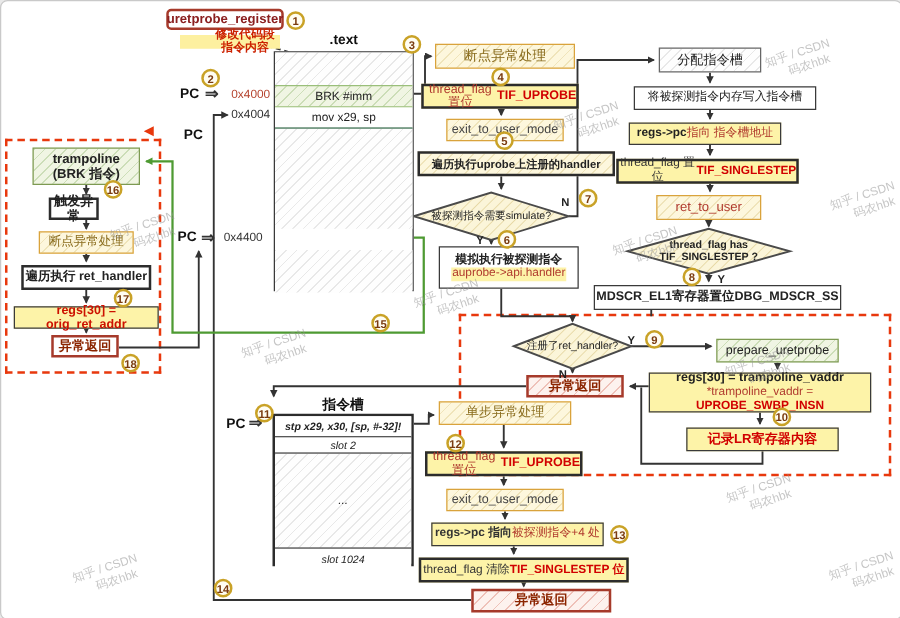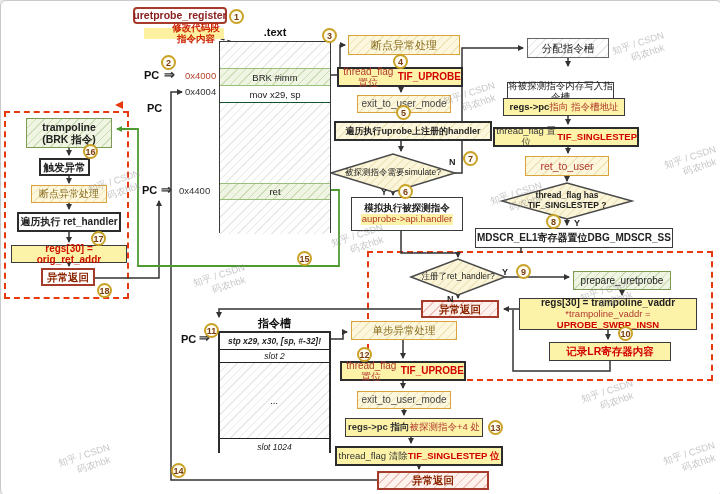--- a/index.html
+++ b/index.html
@@ -121,40 +121,37 @@
   </div>
   <div class="abs b-black" style="left:218px;top:40px;width:112px;height:192px;z-index:3;background:#fff;">
     <div class="mrow hatch" style="top:0;height:26px;"></div>
     <div class="mrow hatch-g" style="top:26px;height:18px;border-top:1px solid #9abf7a;border-bottom:1px solid #9abf7a;">
       <span>BRK #imm</span>
     </div>
     <div class="mrow" style="top:44px;height:17px;border-bottom:1px solid #14532d;background:#fff;">
       <span>mov x29, sp</span>
     </div>
     <div class="mrow hatch" style="top:61px;height:80px;"></div>
-    <div class="mrow hatch-g" style="top:141px;height:17px;border-top:1px solid #9abf7a;border-bottom:1px solid #9abf7a;">
-      <span>ret</span>
-    </div>
     <div class="mrow hatch" style="top:158px;height:34px;"></div>
   </div>
 
   <div class="pc" style="left:143px;top:68px;"><span>PC</span></div>
   <div class="darr" style="left:163px;top:67px;"><span>⇒</span></div>
   <div class="addr" style="left:184px;top:69px;color:#b5442f;"><span>0x4000</span></div>
   <div class="addr" style="left:184px;top:85px;"><span>0x4004</span></div>
   <div class="pc" style="left:146px;top:101px;"><span>PC</span></div>
   <div class="pc" style="left:141px;top:183px;"><span>PC</span></div>
   <div class="darr" style="left:160px;top:182px;"><span>⇒</span></div>
   <div class="addr" style="left:178px;top:184px;"><span>0x4400</span></div>
 
   <div class="node b-green hatch-g bold" style="left:25px;top:117px;width:86px;height:30px;font-size:10.5px;">
     <span>trampoline</span>
     <span>(BRK 指令)</span>
   </div>
-  <div class="node b-bold bold" style="left:38px;top:157px;width:51px;height:18px;background:#fff;font-size:10.5px;">
+  <div class="node b-bold bold" style="left:38px;top:157px;width:40px;height:18px;background:#fff;font-size:10.5px;">
     <span>触发异常</span>
   </div>
   <div class="node b-orange hatch-y olive" style="left:30px;top:184px;width:76px;height:18px;">
     <span>断点异常处理</span>
   </div>
   <div class="node b-bold bold" style="left:16px;top:211px;width:104px;height:20px;background:#fff;font-size:10px;">
     <span>遍历执行 ret_handler</span>
   </div>
   <div class="node b-black bg-y flag" style="left:10px;top:244px;width:116px;height:18px;font-size:10px;color:#cc1100;">
     <span>regs[30] = orig_ret_addr</span>
@@ -180,21 +177,21 @@
     <span>被探测指令需要simulate?</span>
   </div>
   <div class="node b-black" style="left:350px;top:196px;width:112px;height:34px;background:#fff;">
     <span class="bold" style="font-size:9.5px;">模拟执行被探测指令</span>
     <span class="hl pre-red" style="font-size:9.5px;">auprobe-&gt;api.handler</span>
   </div>
 
   <div class="node b-thin hatch" style="left:526px;top:37px;width:82px;height:20px;font-size:10.5px;">
     <span>分配指令槽</span>
   </div>
-  <div class="node b-black" style="left:506px;top:81px;width:107px;height:19px;background:#fff;font-size:9.5px;">
+  <div class="node b-black" style="left:506px;top:68px;width:146px;height:19px;background:#fff;font-size:9.5px;">
     <span>将被探测指令内存写入指令槽</span>
   </div>
   <div class="node b-black bg-y row" style="left:502px;top:97px;width:122px;height:18px;font-size:9.5px;">
     <span class="bold">regs-&gt;pc</span>
       <span class="pre-red"> 指向 指令槽地址</span>
   </div>
   <div class="node b-bold bg-y row" style="left:492px;top:126px;width:146px;height:20px;font-size:9.5px;">
     <span style="color:#333;">thread_flag 置位 </span>
       <span class="flag">TIF_SINGLESTEP</span>
   </div>

